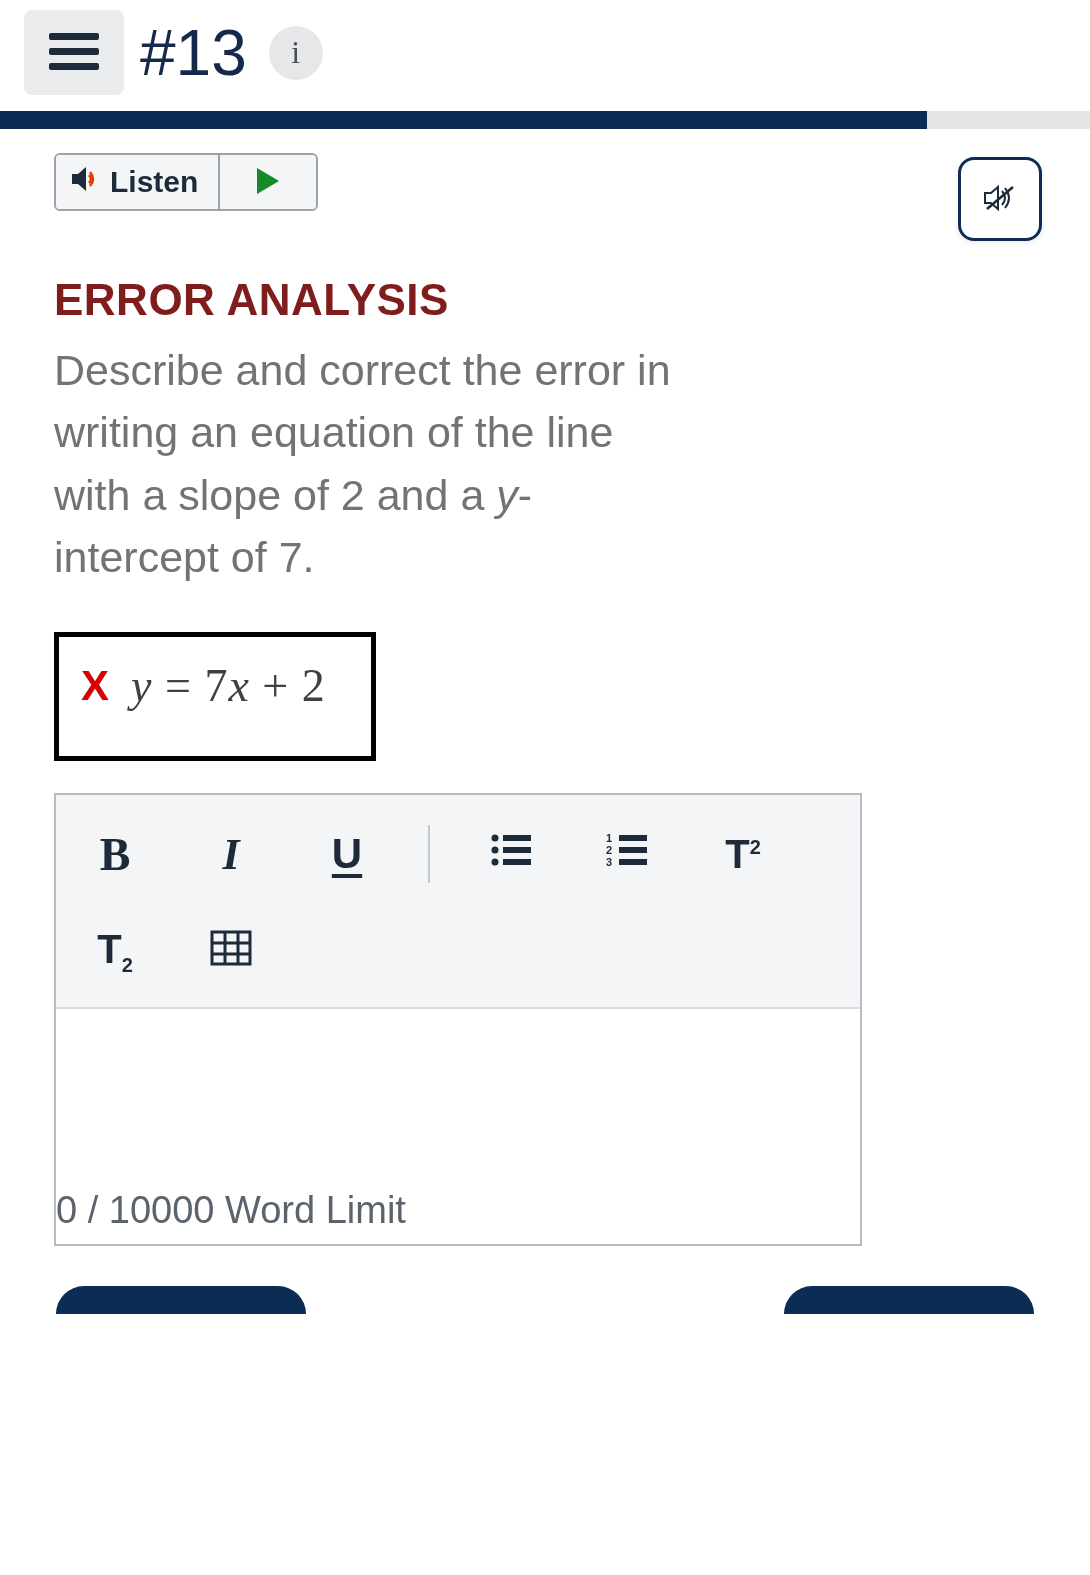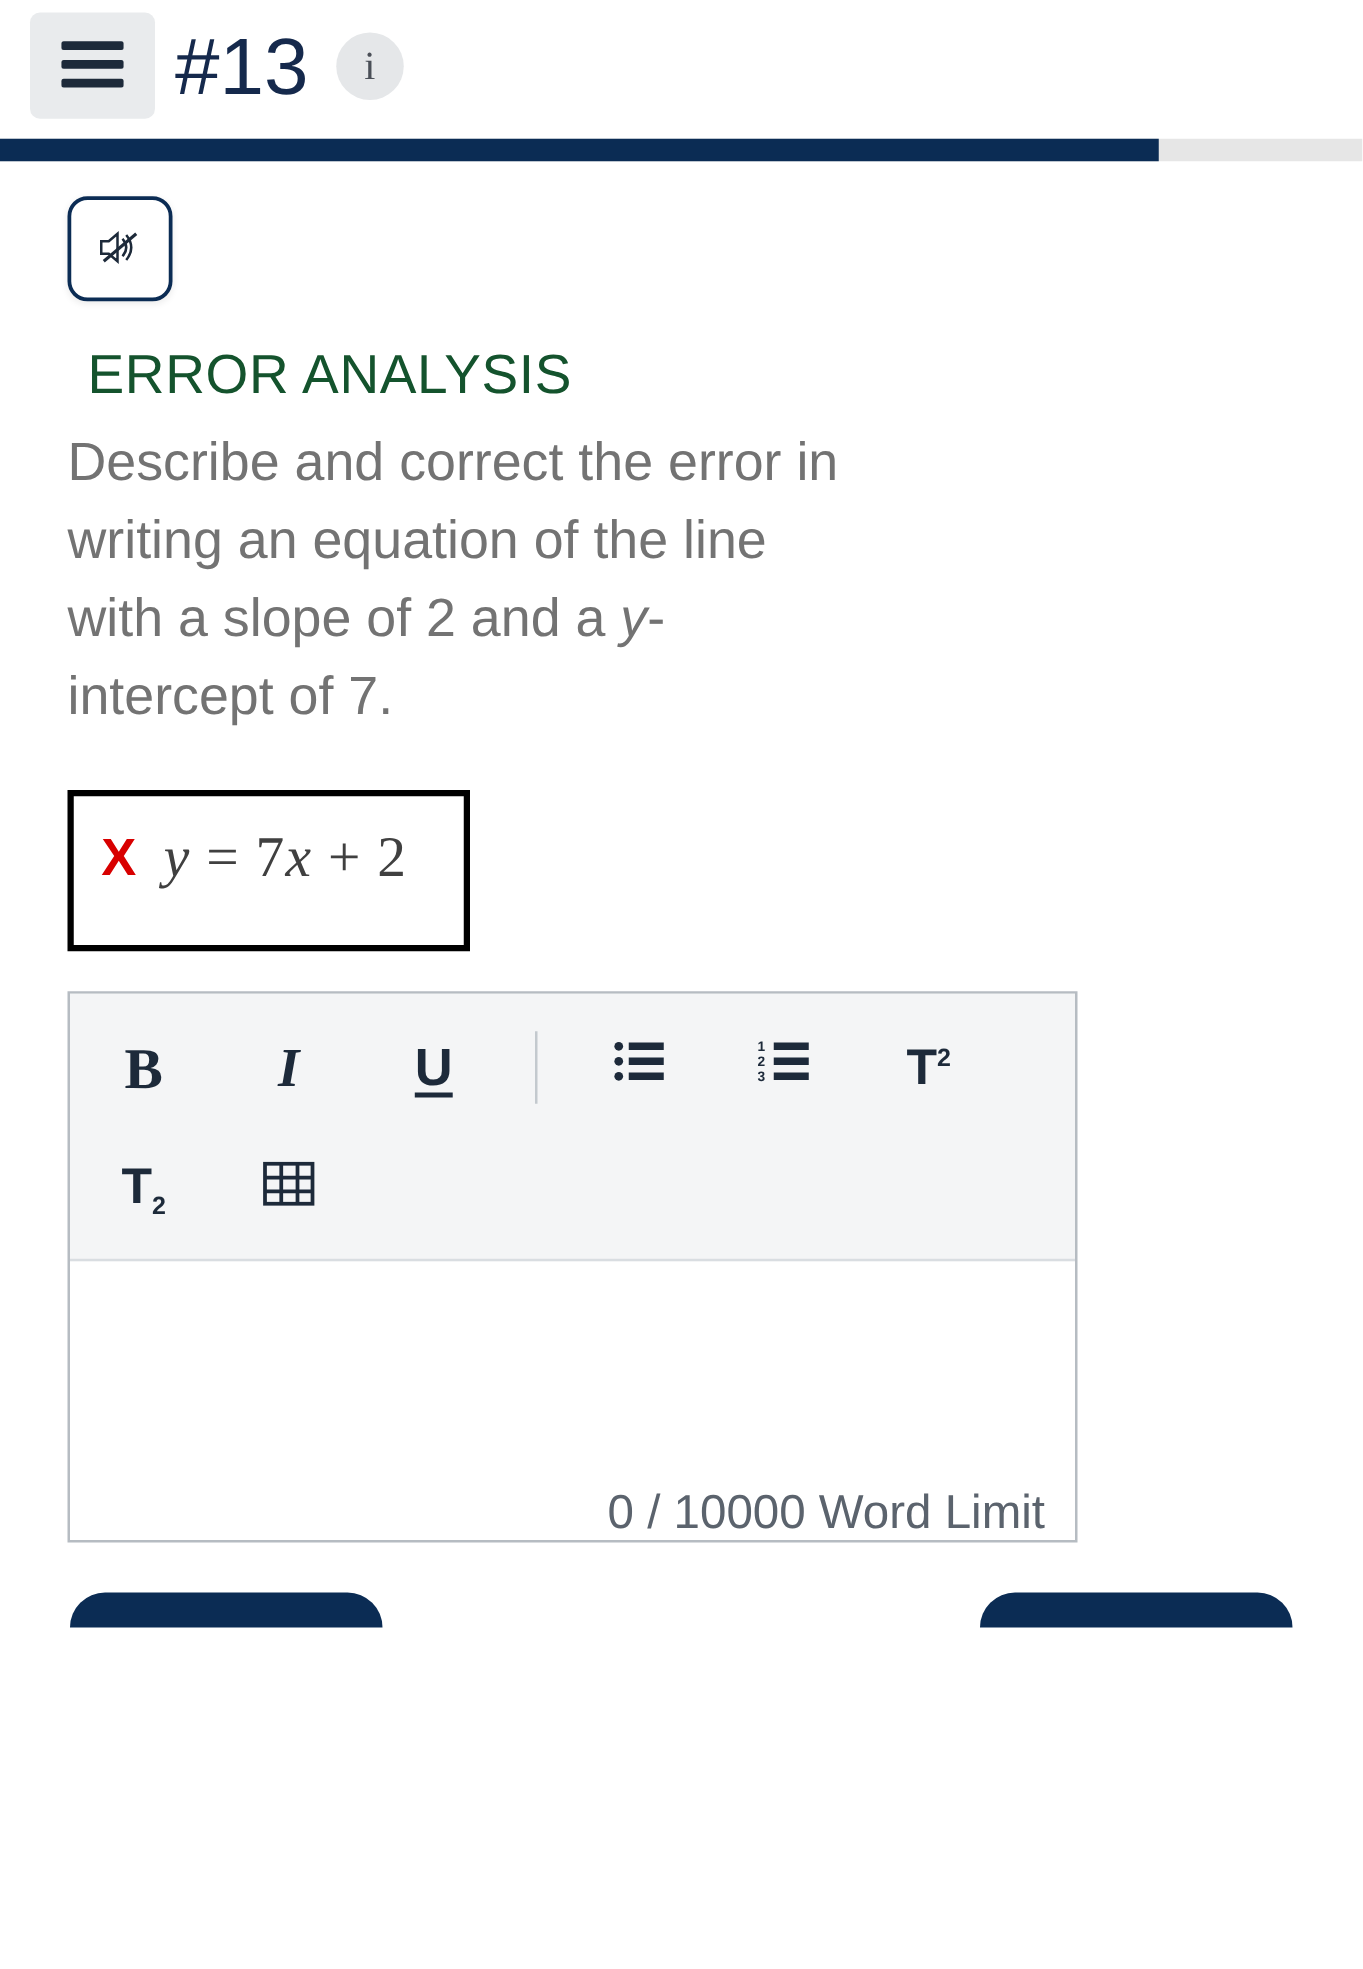--- a/index.html
+++ b/index.html
@@ -108,25 +108,25 @@
     border-radius: 16px;
     background: #fff;
     display: flex;
     align-items: center;
     justify-content: center;
     box-shadow: 0 2px 6px rgba(0,0,0,0.08);
     cursor: pointer;
     margin-top: 4px;
   }
   .section-title {
-    color: #14532d;
-    font-weight: 400;
+    color: #7f1d1d;
+    font-weight: 700;
     font-size: 44px;
     letter-spacing: 0.5px;
-    margin: 0 0 14px 16px;
+    margin: 0 0 14px 0;
   }
   .prompt {
     font-size: 43px;
     line-height: 1.45;
     color: #737373;
     max-width: 640px;
     margin: 0 0 44px 0;
   }
   .prompt .yint { font-style: italic; }
   .error-box {
@@ -185,24 +185,23 @@
     width: 2px;
     height: 58px;
     background: #c3c9ce;
     margin: 0 4px;
   }
   .editor-body {
     min-height: 180px;
     padding: 20px;
   }
   .word-limit {
-    text-align: right;
     font-size: 38px;
     color: #5b636d;
-    padding: 0 24px 0 0;
+    padding: 0 24px 12px 0;
   }
   .bottom-buttons {
     display: flex;
     justify-content: space-between;
     padding: 40px 56px 0 56px;
   }
   .nav-btn {
     width: 250px;
     height: 28px;
     background: #0b2c54;
@@ -235,20 +234,39 @@
     <span>i</span>
   </button>
 </div>
 
 <div class="progress-wrap">
   <div class="progress-fill"></div>
 </div>
 
 <div class="content">
   <div class="top-row">
+    <div class="listen-group">
+      <button class="listen-btn">
+        <span>
+          <svg width="30" height="30" viewBox="0 0 30 30">
+            <polygon points="2,10 8,10 16,3 16,27 8,20 2,20" fill="#1d2a3a"></polygon>
+            <path d="M20 8 Q26 15 20 22" stroke="#e03a00" stroke-width="2.5" fill="none"></path>
+            <path d="M19 11 Q23 15 19 19" stroke="#e03a00" stroke-width="2.5" fill="none"></path>
+          </svg>
+        </span>
+        <span>Listen</span>
+      </button>
+      <button class="play-btn">
+        <span>
+          <svg width="26" height="30" viewBox="0 0 26 30">
+            <polygon points="2,2 24,15 2,28" fill="#168a2a"></polygon>
+          </svg>
+        </span>
+      </button>
+    </div>
 
     <button class="mute-box">
       <span>
         <svg width="34" height="30" viewBox="0 0 34 30">
           <polygon points="2,10 8,10 15,4 15,26 8,20 2,20" fill="none" stroke="#1d2a3a" stroke-width="2"></polygon>
           <path d="M19 8 Q25 15 19 22" stroke="#1d2a3a" stroke-width="2" fill="none"></path>
           <path d="M22 5 Q30 15 22 25" stroke="#1d2a3a" stroke-width="2" fill="none"></path>
           <line x1="4" y1="26" x2="30" y2="4" stroke="#1d2a3a" stroke-width="2.5"></line>
         </svg>
       </span>

